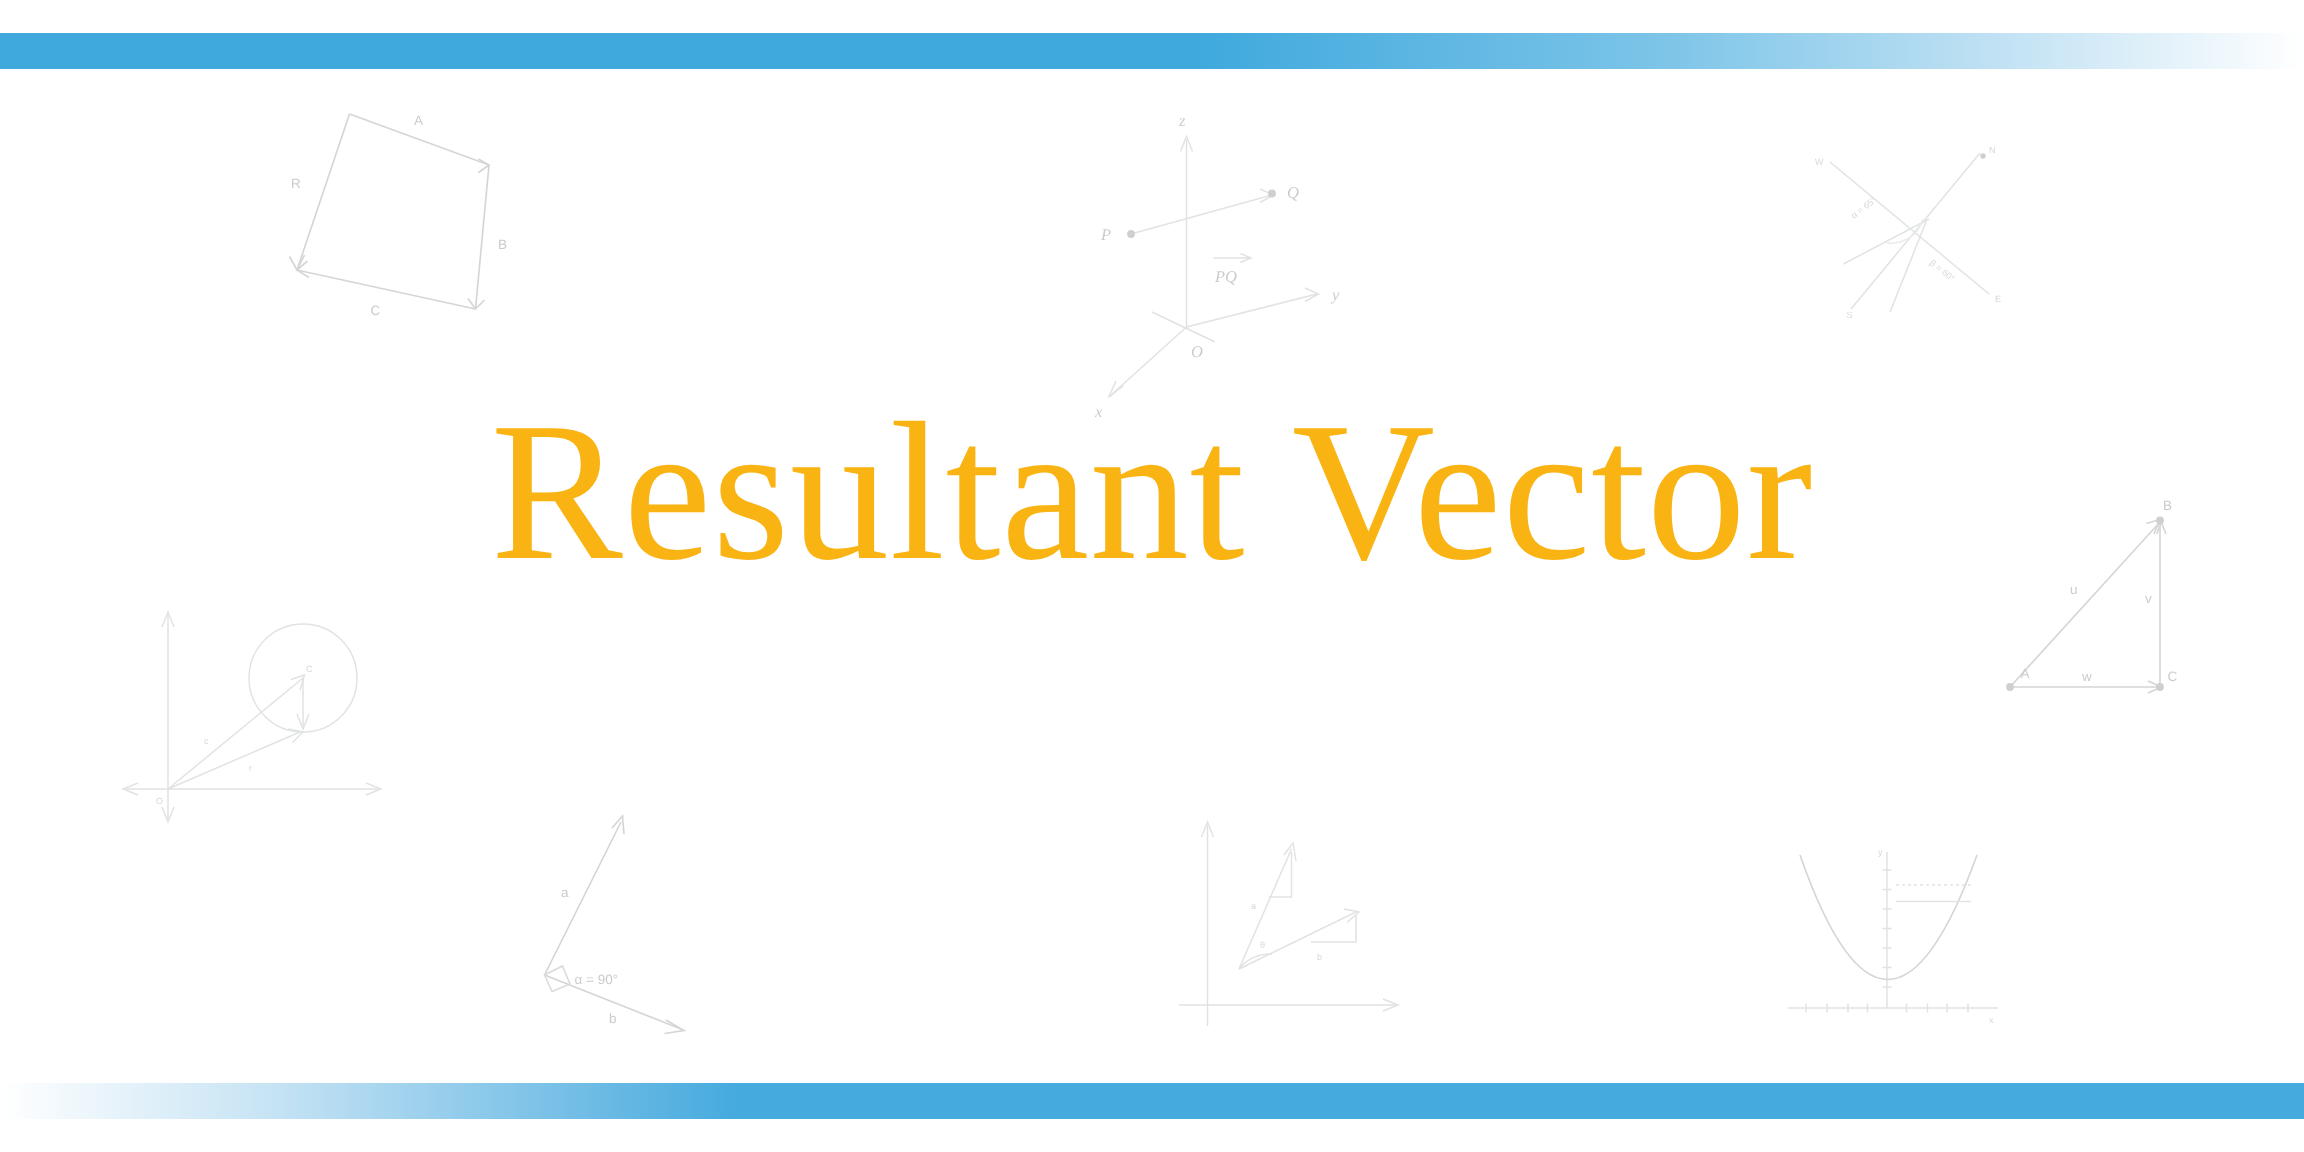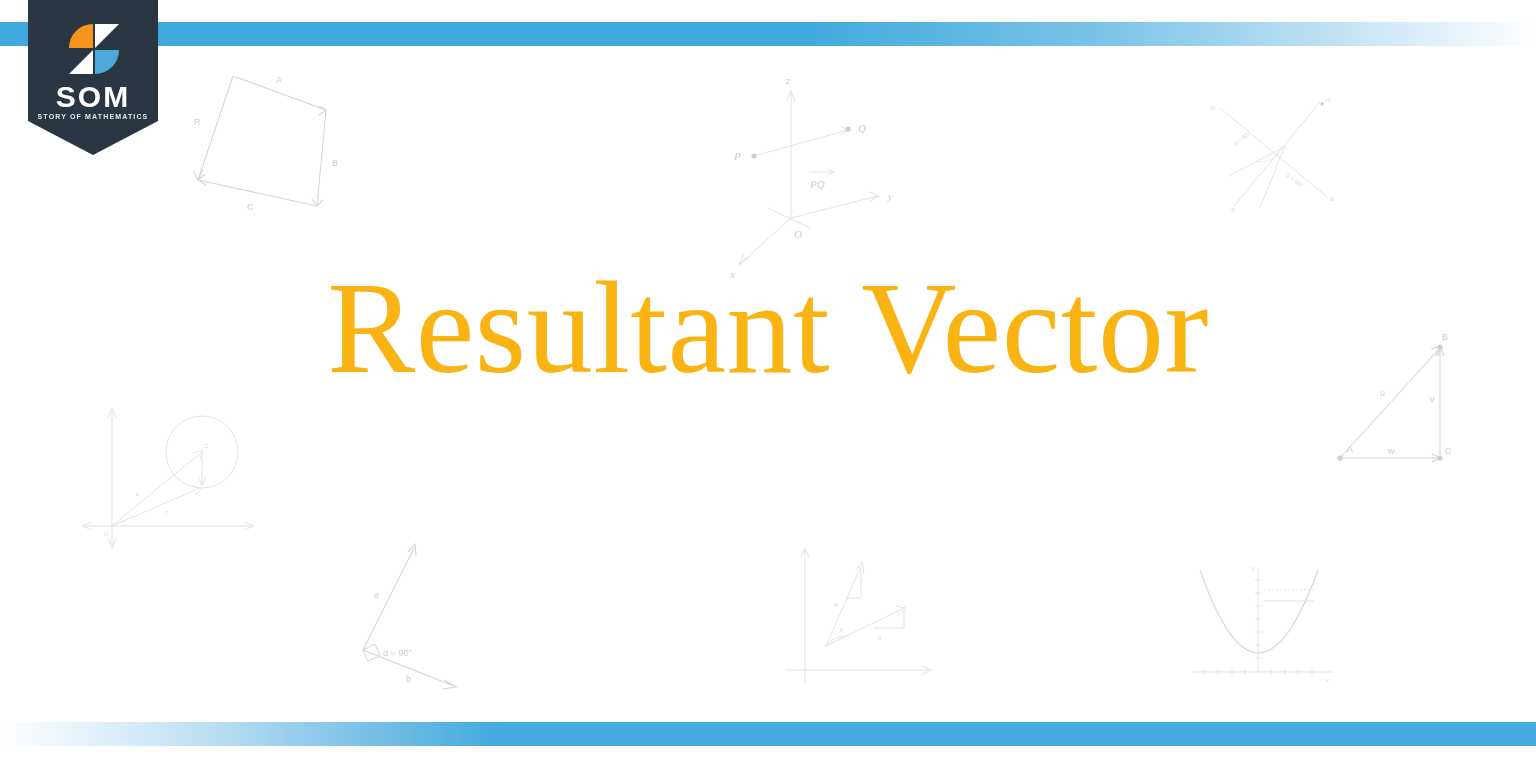--- a/index.html
+++ b/index.html
@@ -291,30 +291,18 @@
           <path d="M69 85 L75 85"></path>
         <path d="M69 98 L75 98"></path>
       </g>
       <path class="ln-l" d="M78 30 L128 30" style="stroke-dasharray:2 2;"></path>
       <path class="ln-l" d="M78 41 L128 41"></path>
       <text class="tx-s" x="66" y="10">y</text>
       <text class="tx-s" x="140" y="122">x</text>
     </svg>
   </div>
 
-  <div id="logo">
-    <div id="logo-mark">
-      <svg width="58" height="54" viewBox="0 0 58 54">
-        <path d="M29 2 L29 26 L5 26 A24 24 0 0 1 29 2 Z" fill="#F7941E"></path>
-        <path d="M31 2 L55 2 L31 26 Z" fill="#FFFFFF"></path>
-        <path d="M29 28 L29 52 L5 52 Z" fill="#FFFFFF"></path>
-        <path d="M31 28 L55 28 A24 24 0 0 1 31 52 Z" fill="#4BA9DB"></path>
-      </svg>
-    </div>
-    <div id="logo-text">SOM</div>
-    <div id="logo-sub">STORY OF MATHEMATICS</div>
-  </div>
 
   <div id="headline">
     <div id="title">Resultant Vector</div>
   </div>
 
 </div>
 
 </body></html>

